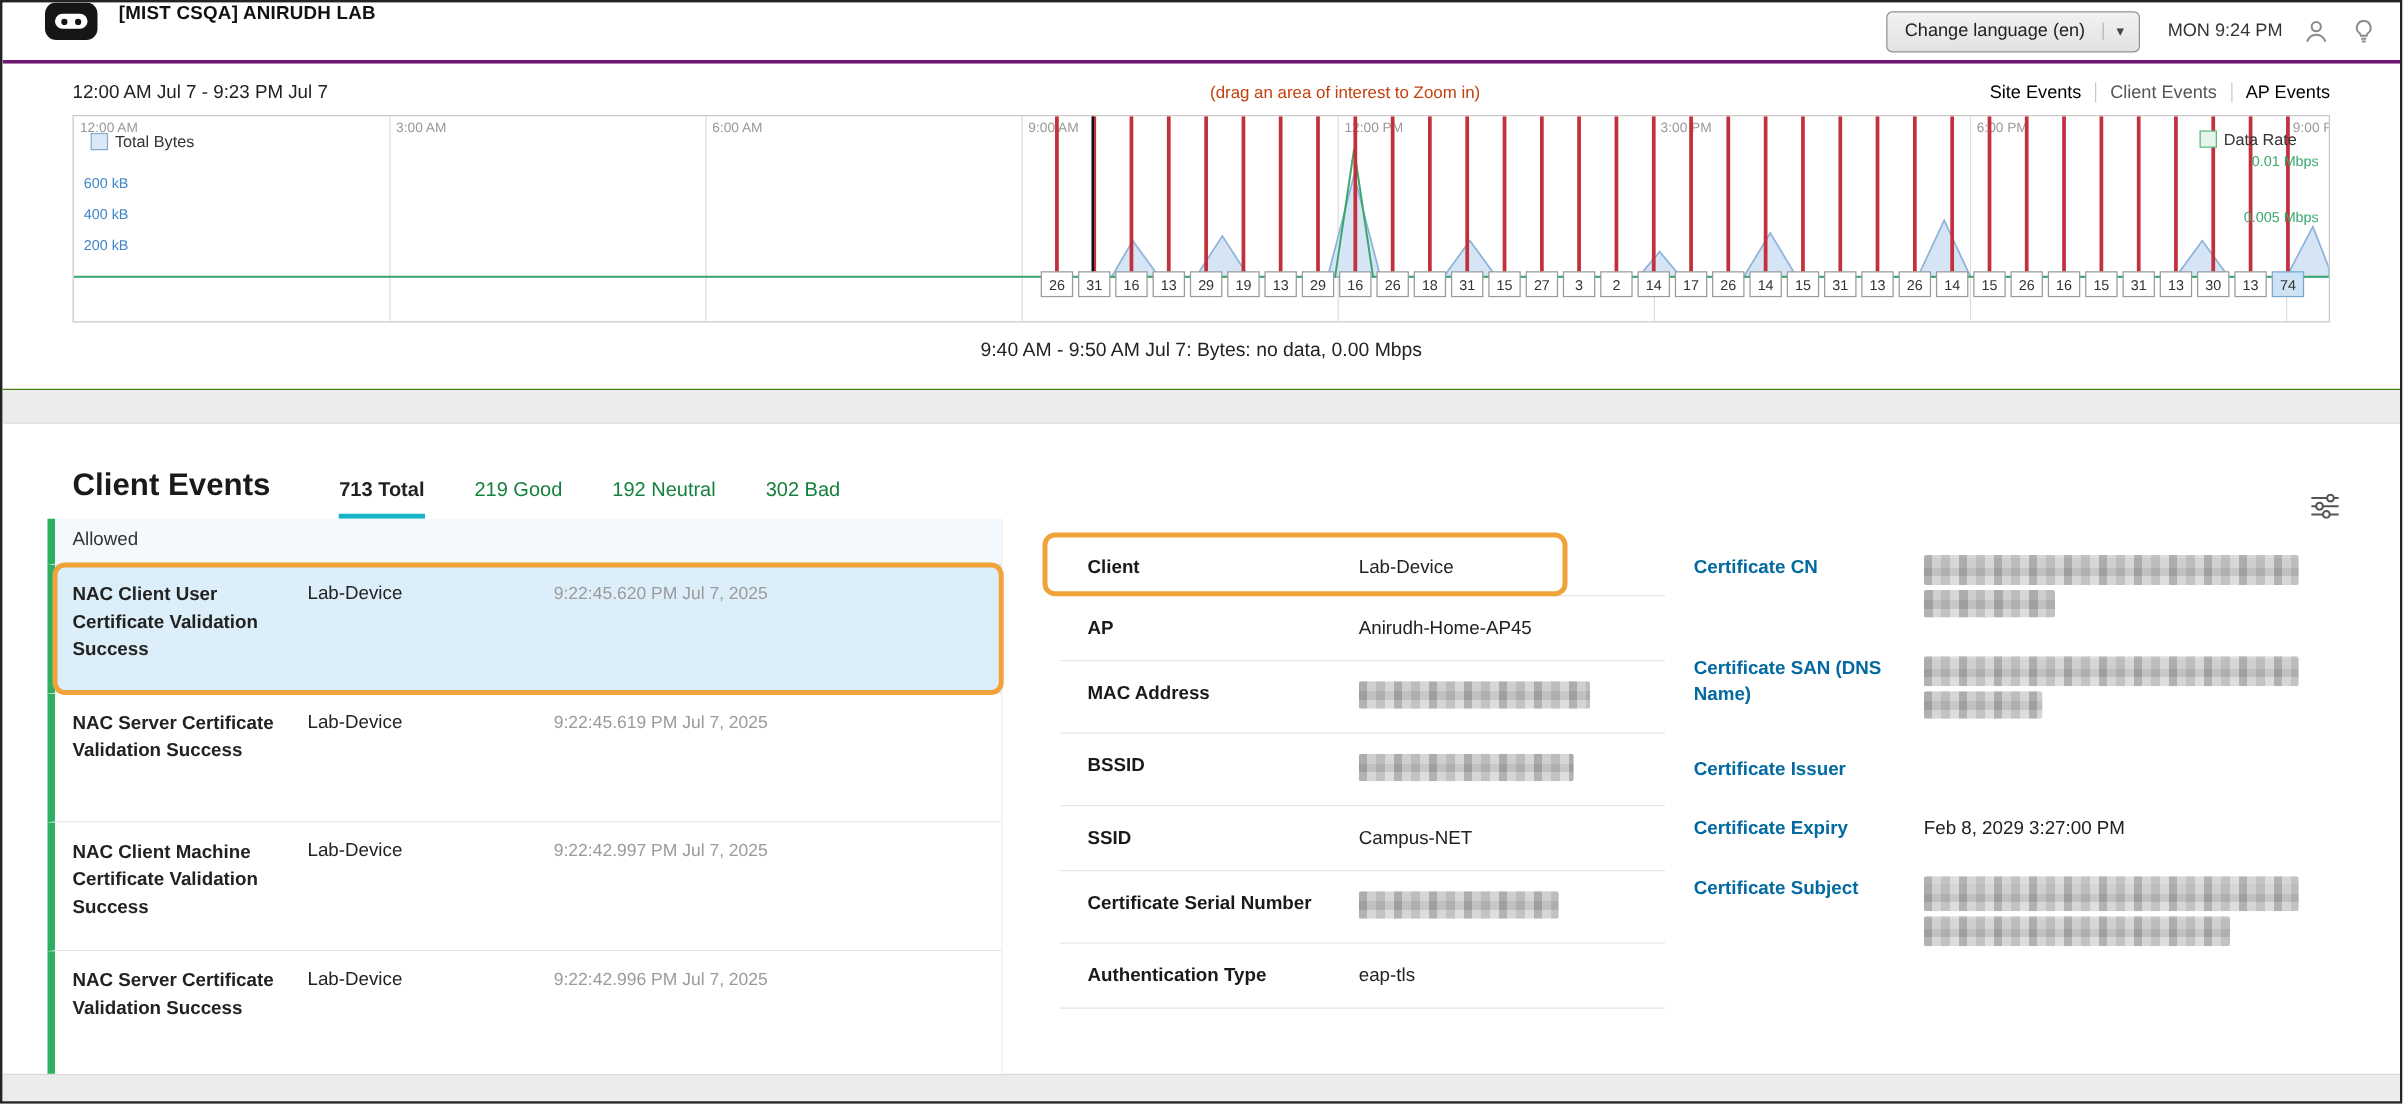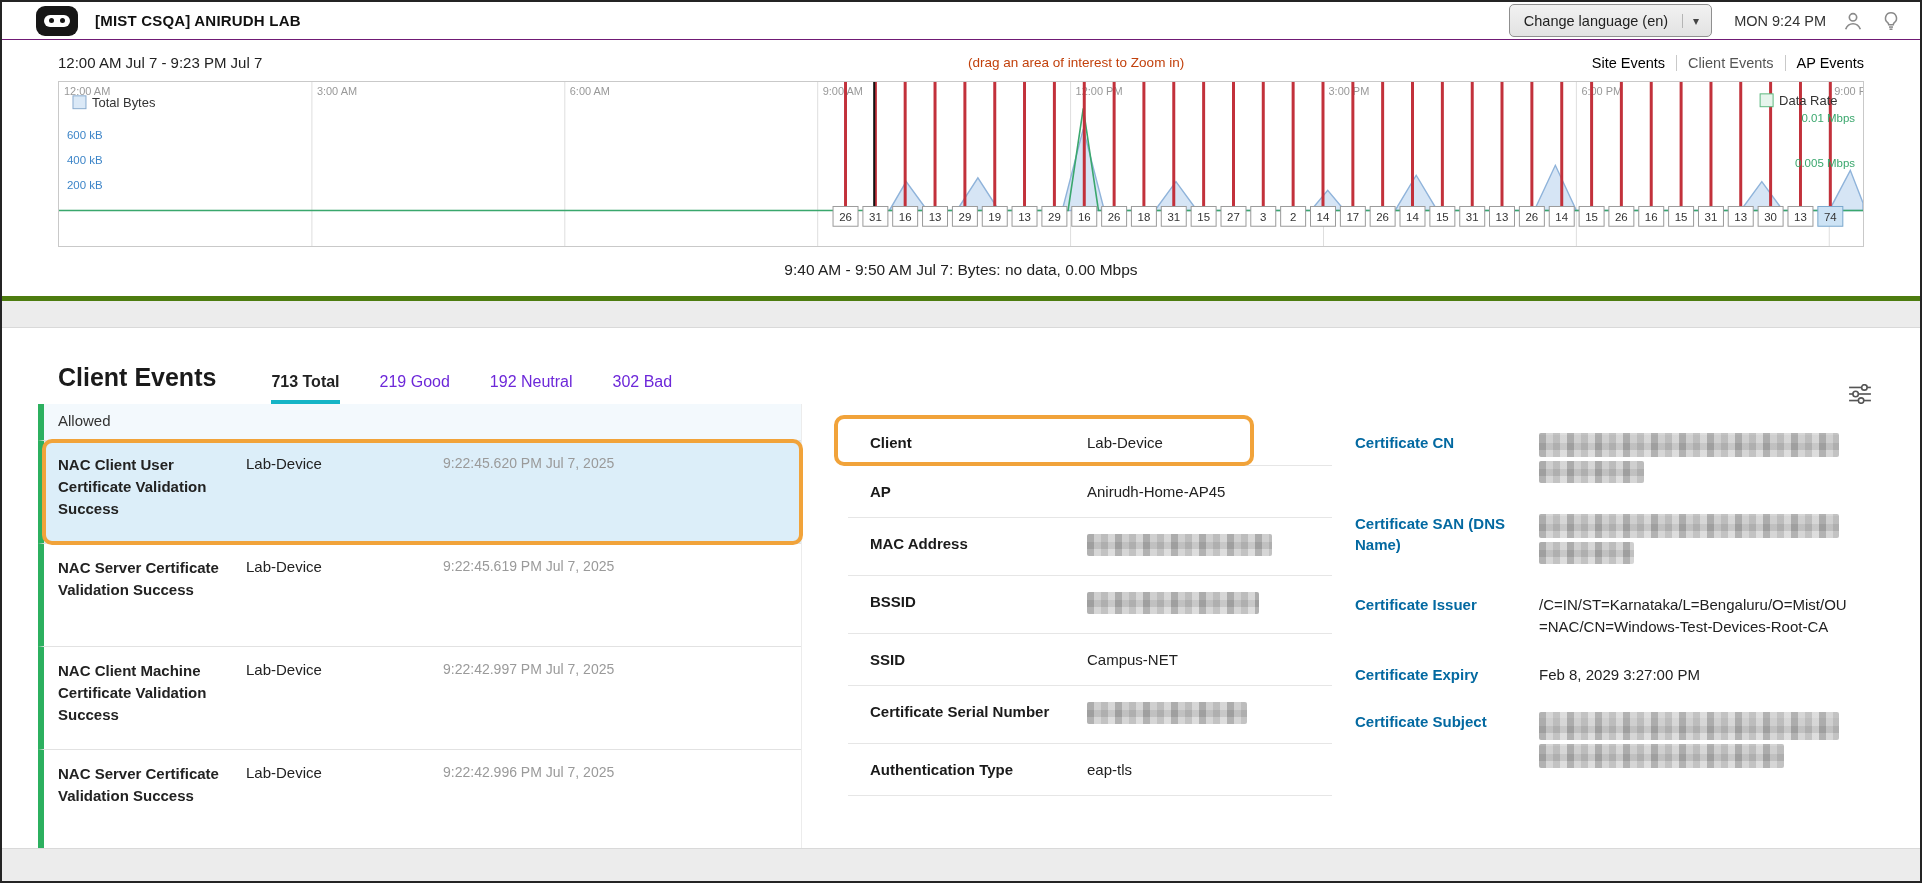--- a/index.html
+++ b/index.html
@@ -2,38 +2,38 @@
 <html><head>
 <meta charset="utf-8">
 <style>
   * { margin:0; padding:0; box-sizing:border-box; }
   html,body { width:1922px; height:883px; }
   body { font-family:"Liberation Sans","DejaVu Sans",sans-serif; background:#fff; }
   .page { width:1922px; height:883px; border:2px solid #242424; background:#ececec;
           display:flex; flex-direction:column; overflow:hidden; }
 
   
-  header { height:38px; background:#fff; border-bottom:1px solid #701a75;
-           display:flex; align-items:center; padding:0 18px 0 34px; flex:none; }
+  header { height:49px; background:#fff; border-bottom:3px solid #701a75;
+           display:flex; padding:0 18px 0 34px; flex:none; }
   .logo { width:42px; height:30px; background:#161616; border-radius:9px;
           display:flex; align-items:center; justify-content:center; cursor:pointer; }
   .logo-band { width:26px; height:12px; background:#fff; border-radius:7px;
                display:flex; align-items:center; justify-content:space-evenly; }
   .logo-band i { width:5px; height:5px; background:#161616; border-radius:50%; }
   .org-title { font-size:15px; font-weight:bold; color:#111; margin-left:17px; letter-spacing:.2px; }
   .header-right { margin-left:auto; display:flex; align-items:center; gap:16px; }
   .lang-btn { display:flex; align-items:center; gap:14px; height:33px; padding:0 12px 0 14px;
               background:linear-gradient(#f2f2f2,#e2e2e2); border:1px solid #8f8f8f; border-radius:5px;
               font-size:14.5px; color:#222; font-family:inherit; cursor:pointer; }
   .caret { font-size:12px; color:#444; border-left:1px solid #b5b5b5; padding-left:10px; }
   .clock { font-size:14.5px; color:#333; white-space:nowrap; margin-left:6px; }
   .hicon { width:22px; height:22px; cursor:pointer; }
 
   
-  .chart-card { background:#fff; border-bottom:5px solid #4d7c0f; flex:none; height:261px; }
+  .chart-card { background:#fff; border-bottom:1px solid #4d7c0f; flex:none; height:261px; }
   .range-row { display:flex; align-items:center; padding:14px 56px 8px; position:relative; }
   .range-label { font-size:15px; color:#222; }
   .zoom-hint { position:absolute; left:56%; transform:translateX(-50%); font-size:13.5px; color:#c2410c; }
   .event-links { margin-left:auto; display:flex; }
   .elink { padding:0 11px; font-size:14.5px; color:#000000; cursor:pointer; white-space:nowrap; }
   .elink:not(:first-child) { border-left:1px solid #c9c9c9; }
   .elink.active { color:#555; }
   .elink:last-child { padding-right:0; }
   .chart-wrap { margin:2px 56px 0; height:166px; border:1px solid #c9c9c9; position:relative; background:#fff; }
   .chart-wrap svg { position:absolute; inset:0; width:100%; height:100%;
@@ -42,21 +42,21 @@
 
   .band { background:#ececec; flex:none; }
   .band.mid { height:26px; }
 
   
   .events-card { background:#fff; border-top:1px solid #d9d9d9; border-bottom:1px solid #d9d9d9;
                  height:522px; flex:none; overflow:hidden; padding-top:22px; }
   .title-row { display:flex; align-items:flex-end; padding:0 48px 0 56px; height:54px; }
   .section-title { font-size:25px; font-weight:bold; color:#1a1a1a; padding-bottom:12px; }
   .tabs { display:flex; margin-left:55px; gap:40px;align-items:center; }
-  .tab { font-size:16px; color:#6d28d9; padding-bottom:13px; cursor:pointer; white-space:nowrap; }
+  .tab { font-size:16px; color:#15803d; padding-bottom:13px; cursor:pointer; white-space:nowrap; }
   .tab.active { font-weight:bold; color:#222; border-bottom:4px solid #14b4c6; padding-bottom:9px; }
   .filter-btn { margin-left:auto; margin-top:4px; cursor:pointer; }
 
   .content-row { display:flex; margin-left:36px; align-items:flex-start; }
 
   
   .event-list { width:764px; flex:none; border-right:1px solid #ececec; }
   .event-row { position:relative; border-left:6px solid #2cb05f; border-bottom:1px solid #e2e2e2;
                display:grid; grid-template-columns:176px 185px auto; column-gap:12px;
                padding:13px 8px 10px 14px; min-height:103px; background:#fff; cursor:pointer; }
@@ -368,21 +368,20 @@
         </div>
         <div class="c-row">
           <div class="c-label">Certificate SAN (DNS Name)</div>
           <div class="c-value">
             <span class="redacted" style="width:300px;height:24px"></span>
             <span class="redacted" style="width:95px"></span>
           </div>
         </div>
         <div class="c-row">
           <div class="c-label">Certificate Issuer</div>
-          <div class="c-value">/C=IN/ST=Karnataka/L=Bengaluru/O=Mist/OU=NAC/CN=Windows-Test-Devices-Root-CA</div>
         </div>
         <div class="c-row">
           <div class="c-label">Certificate Expiry</div>
           <div class="c-value">Feb 8, 2029 3:27:00 PM</div>
         </div>
         <div class="c-row">
           <div class="c-label">Certificate Subject</div>
           <div class="c-value">
             <span class="redacted" style="width:300px;height:28px"></span>
             <span class="redacted" style="width:245px;height:24px"></span>

